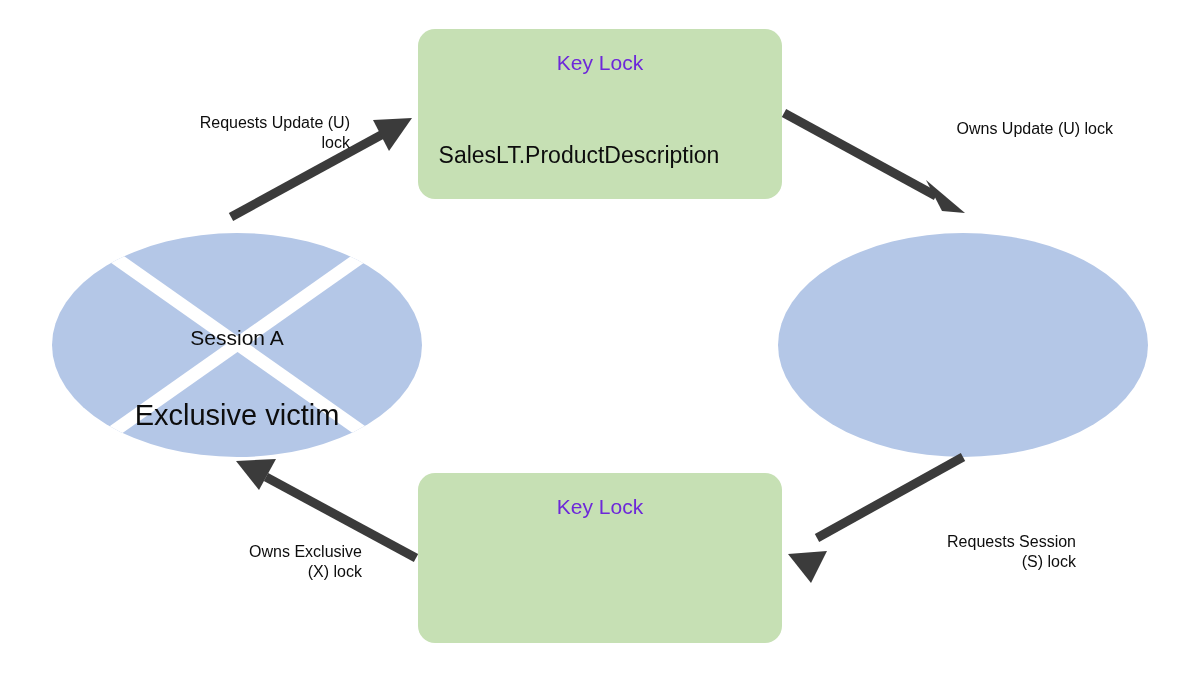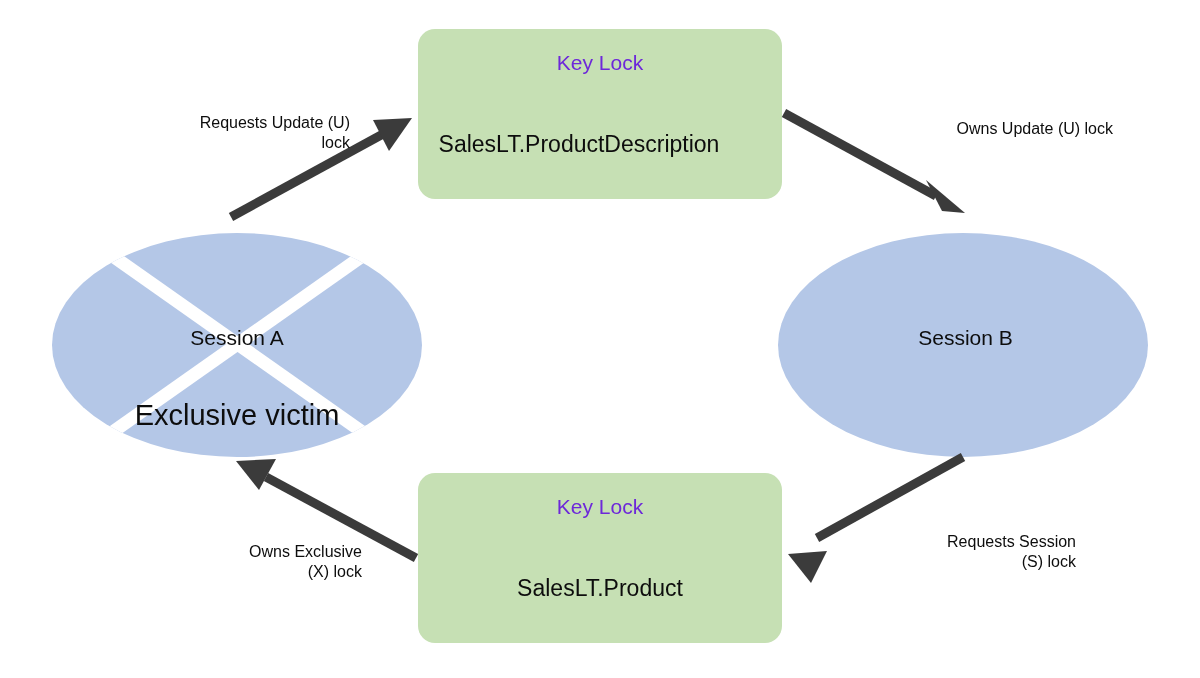--- a/index.html
+++ b/index.html
@@ -69,21 +69,21 @@
   
   .lock-box-title {
     font-size: 21px;
     color: #6d28d9;
   }
   .lock-box-resource {
     font-size: 23px;
     color: #0d0d0d;
   }
   .top-box-title   { left: 418px; top: 50px;  width: 364px; }
-  .top-box-res     { left: 418px; top: 130px; width: 322px; }
+  .top-box-res     { left: 418px; top: 141px; width: 322px; }
   .bottom-box-title{ left: 418px; top: 494px; width: 364px; }
   .bottom-box-res  { left: 418px; top: 574px; width: 364px; }
 
   
   .lbl-req-update  { left:  92px; top: 113px; width: 258px; }
   .lbl-owns-update { left: 845px; top: 119px; width: 268px; }
   .lbl-owns-excl   { left: 138px; top: 532px; width: 224px; margin-top: 10px; }
   .lbl-req-shared  { left: 852px; top: 532px; width: 224px; }
 </style>
 </head>
@@ -128,27 +128,25 @@
 
     <g>
       <line x1="963" y1="457" x2="817" y2="538" stroke="#3B3B3B" stroke-width="9"></line>
       <polygon points="788,554 827,551 811,583" fill="#3B3B3B"></polygon>
     </g>
   </svg>
 
   <div class="node-label session-a-title">Session A</div>
   <div class="node-label session-a-sub">Exclusive victim</div>
 
-  <div class="node-label session-b-title">Session B</div>
 
   <div class="node-label lock-box-title top-box-title">Key Lock</div>
   <div class="node-label lock-box-resource top-box-res">SalesLT.ProductDescription</div>
 
   <div class="node-label lock-box-title bottom-box-title">Key Lock</div>
-  <div class="node-label lock-box-resource bottom-box-res">SalesLT.Product</div>
 
   <div class="edge-label lbl-req-update">Requests Update (U)
 lock</div>
   <div class="edge-label lbl-owns-update">Owns Update (U) lock</div>
   <div class="edge-label lbl-owns-excl">Owns Exclusive
 (X) lock</div>
   <div class="edge-label lbl-req-shared">Requests Session
 (S) lock</div>
 
 </div>

